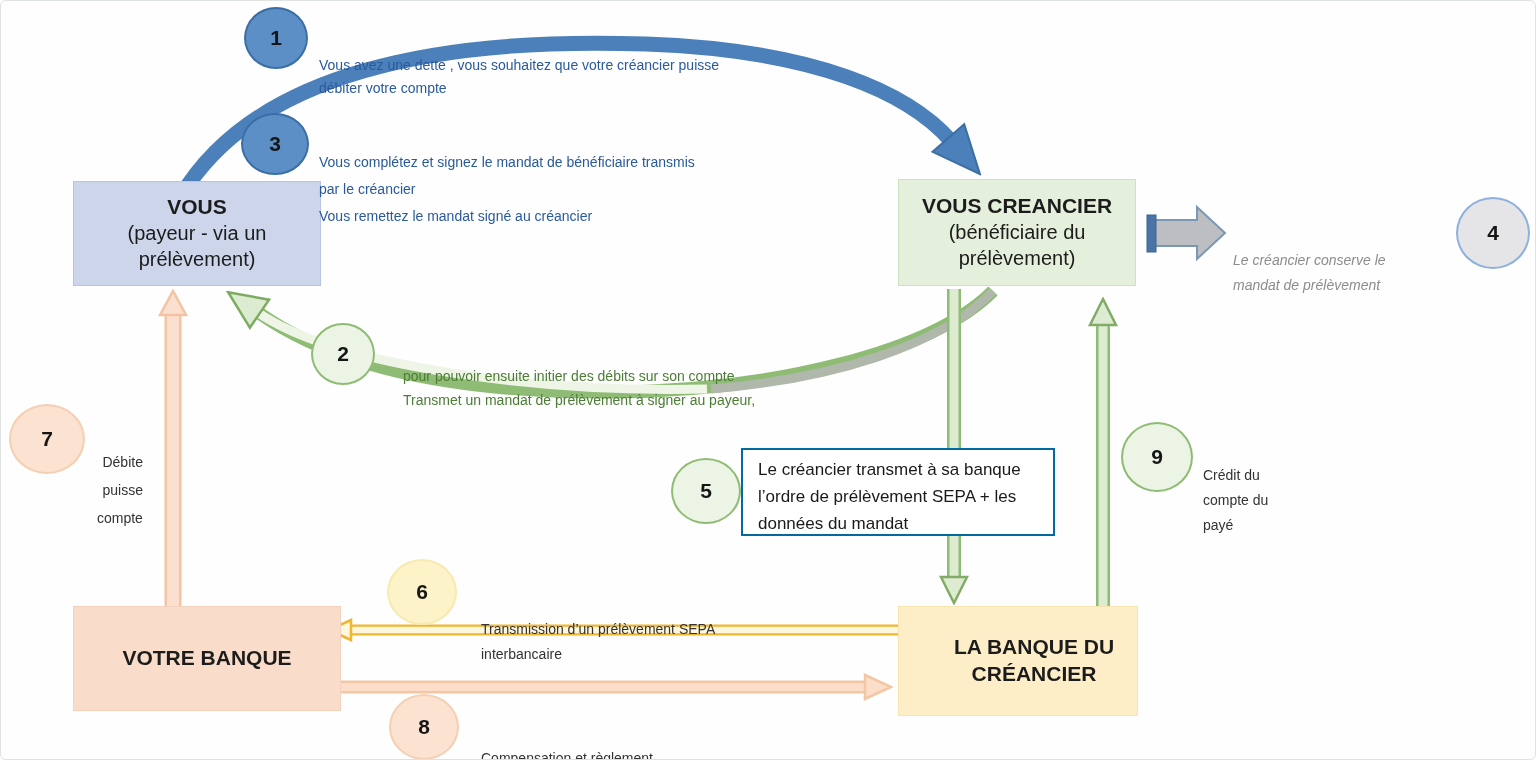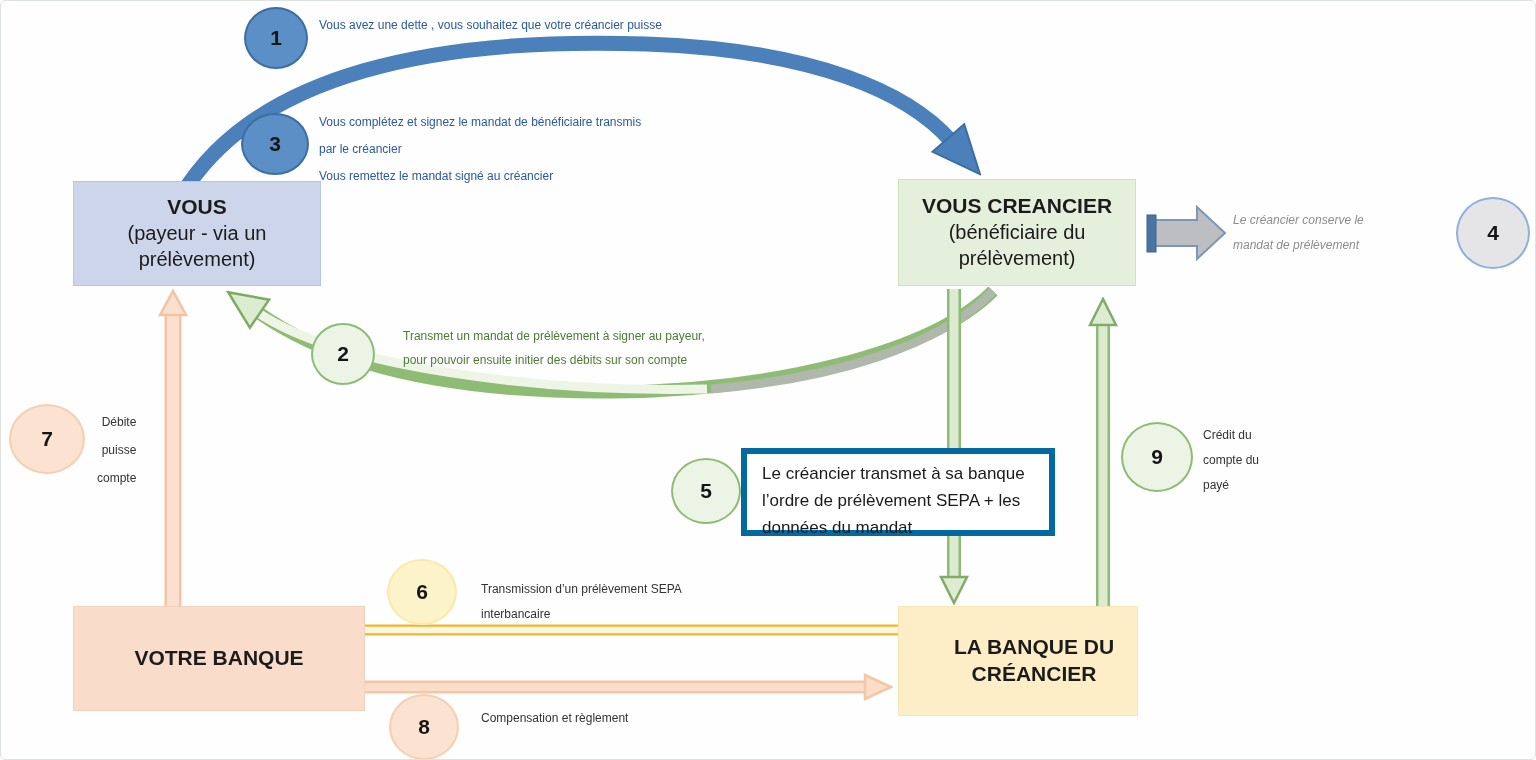--- a/index.html
+++ b/index.html
@@ -23,30 +23,30 @@
     position:absolute;z-index:2;display:flex;flex-direction:column;
     align-items:center;justify-content:center;text-align:center;
     box-sizing:border-box;line-height:1.28;color:#1c1c1c;
   }
   .box .ttl{font-weight:bold;font-size:21px;}
   .box .sub{font-size:20px;}
   .bx-payer{background:#cdd5ea;border:1.5px solid #b9c4e2;}
   .bx-creditor{background:#e4efdc;border:1.5px solid #cde3bd;}
   .bx-payerbank{background:#f9dcca;border:1.5px solid #f3d2bd;}
   .bx-creditorbank{background:#fdeec7;border:1.5px solid #f7e6b2;padding-left:32px;}
-  .note{position:absolute;z-index:2;font-size:12px;color:#333;}
+  .note{position:absolute;z-index:2;font-size:14px;color:#333;margin-top:40px;}
   .note span{display:block;}
   .n-blue{color:#2a5a9c;line-height:23px;}
   .n-blue3{color:#2a5a9c;line-height:27px;}
   .n-green{color:#4c7c35;line-height:24px;}
   .n-gray{color:#8c8c8c;font-style:italic;line-height:25px;}
   .n-dark{line-height:25px;}
   .n-dark7{line-height:28px;}
   .notebox{
-    position:absolute;z-index:3;background:#ffffff;border:6px solid #0369a1;
+    position:absolute;z-index:3;background:#ffffff;border:2px solid #0369a1;
     font-size:17px;color:#1a1a1a;line-height:27px;padding:6px 0 24px 15px;
     box-sizing:border-box;
   }
 </style>
 </head>
 <body>
 
 <div class="canvas">
 
   <svg class="layer" width="1536" height="760">
@@ -101,21 +101,21 @@
     <span class="sub">(payeur - via un</span>
     <span class="sub">prélèvement)</span>
   </div>
 
   <div class="box bx-creditor" style="left:897px;top:178px;width:238px;height:107px;">
     <span class="ttl">VOUS CREANCIER</span>
     <span class="sub">(bénéficiaire du</span>
     <span class="sub">prélèvement)</span>
   </div>
 
-  <div class="box bx-payerbank" style="left:72px;top:605px;width:292px;height:105px;">
+  <div class="box bx-payerbank" style="left:72px;top:605px;width:268px;height:105px;">
     <span class="ttl">VOTRE BANQUE</span>
   </div>
 
   <div class="box bx-creditorbank" style="left:897px;top:605px;width:240px;height:110px;">
     <span class="ttl">LA BANQUE DU</span>
     <span class="ttl">CRÉANCIER</span>
   </div>
 
   <div class="badge b-blue" style="left:243px;top:6px;width:64px;height:62px;">
     <span>1</span>
@@ -140,31 +140,32 @@
   </div>
   <div class="badge b-peach" style="left:388px;top:693px;width:70px;height:66px;">
     <span>8</span>
   </div>
   <div class="badge b-green" style="left:1120px;top:421px;width:72px;height:70px;">
     <span>9</span>
   </div>
 
   <div class="note n-blue" style="left:318px;top:13px;">
     <span>Vous avez une dette , vous souhaitez que votre créancier puisse</span>
+    <span>débiter votre compte</span>
   </div>
 
   <div class="note n-blue3" style="left:318px;top:108px;">
     <span>Vous complétez et signez le mandat de bénéficiaire transmis</span>
     <span>par le créancier</span>
     <span>Vous remettez le mandat signé au créancier</span>
   </div>
 
   <div class="note n-green" style="left:402px;top:323px;">
+    <span>pour pouvoir ensuite initier des débits sur son compte</span>
     <span>Transmet un mandat de prélèvement à signer au payeur,</span>
-    <span>pour pouvoir ensuite initier des débits sur son compte</span>
   </div>
 
   <div class="note n-gray" style="left:1232px;top:207px;">
     <span>Le créancier conserve le</span>
     <span>mandat de prélèvement</span>
   </div>
 
   <div class="notebox" style="left:740px;top:447px;width:314px;height:88px;">
     <span>Le créancier transmet à sa</span>
     <span>banque l’ordre de prélèvement</span>

